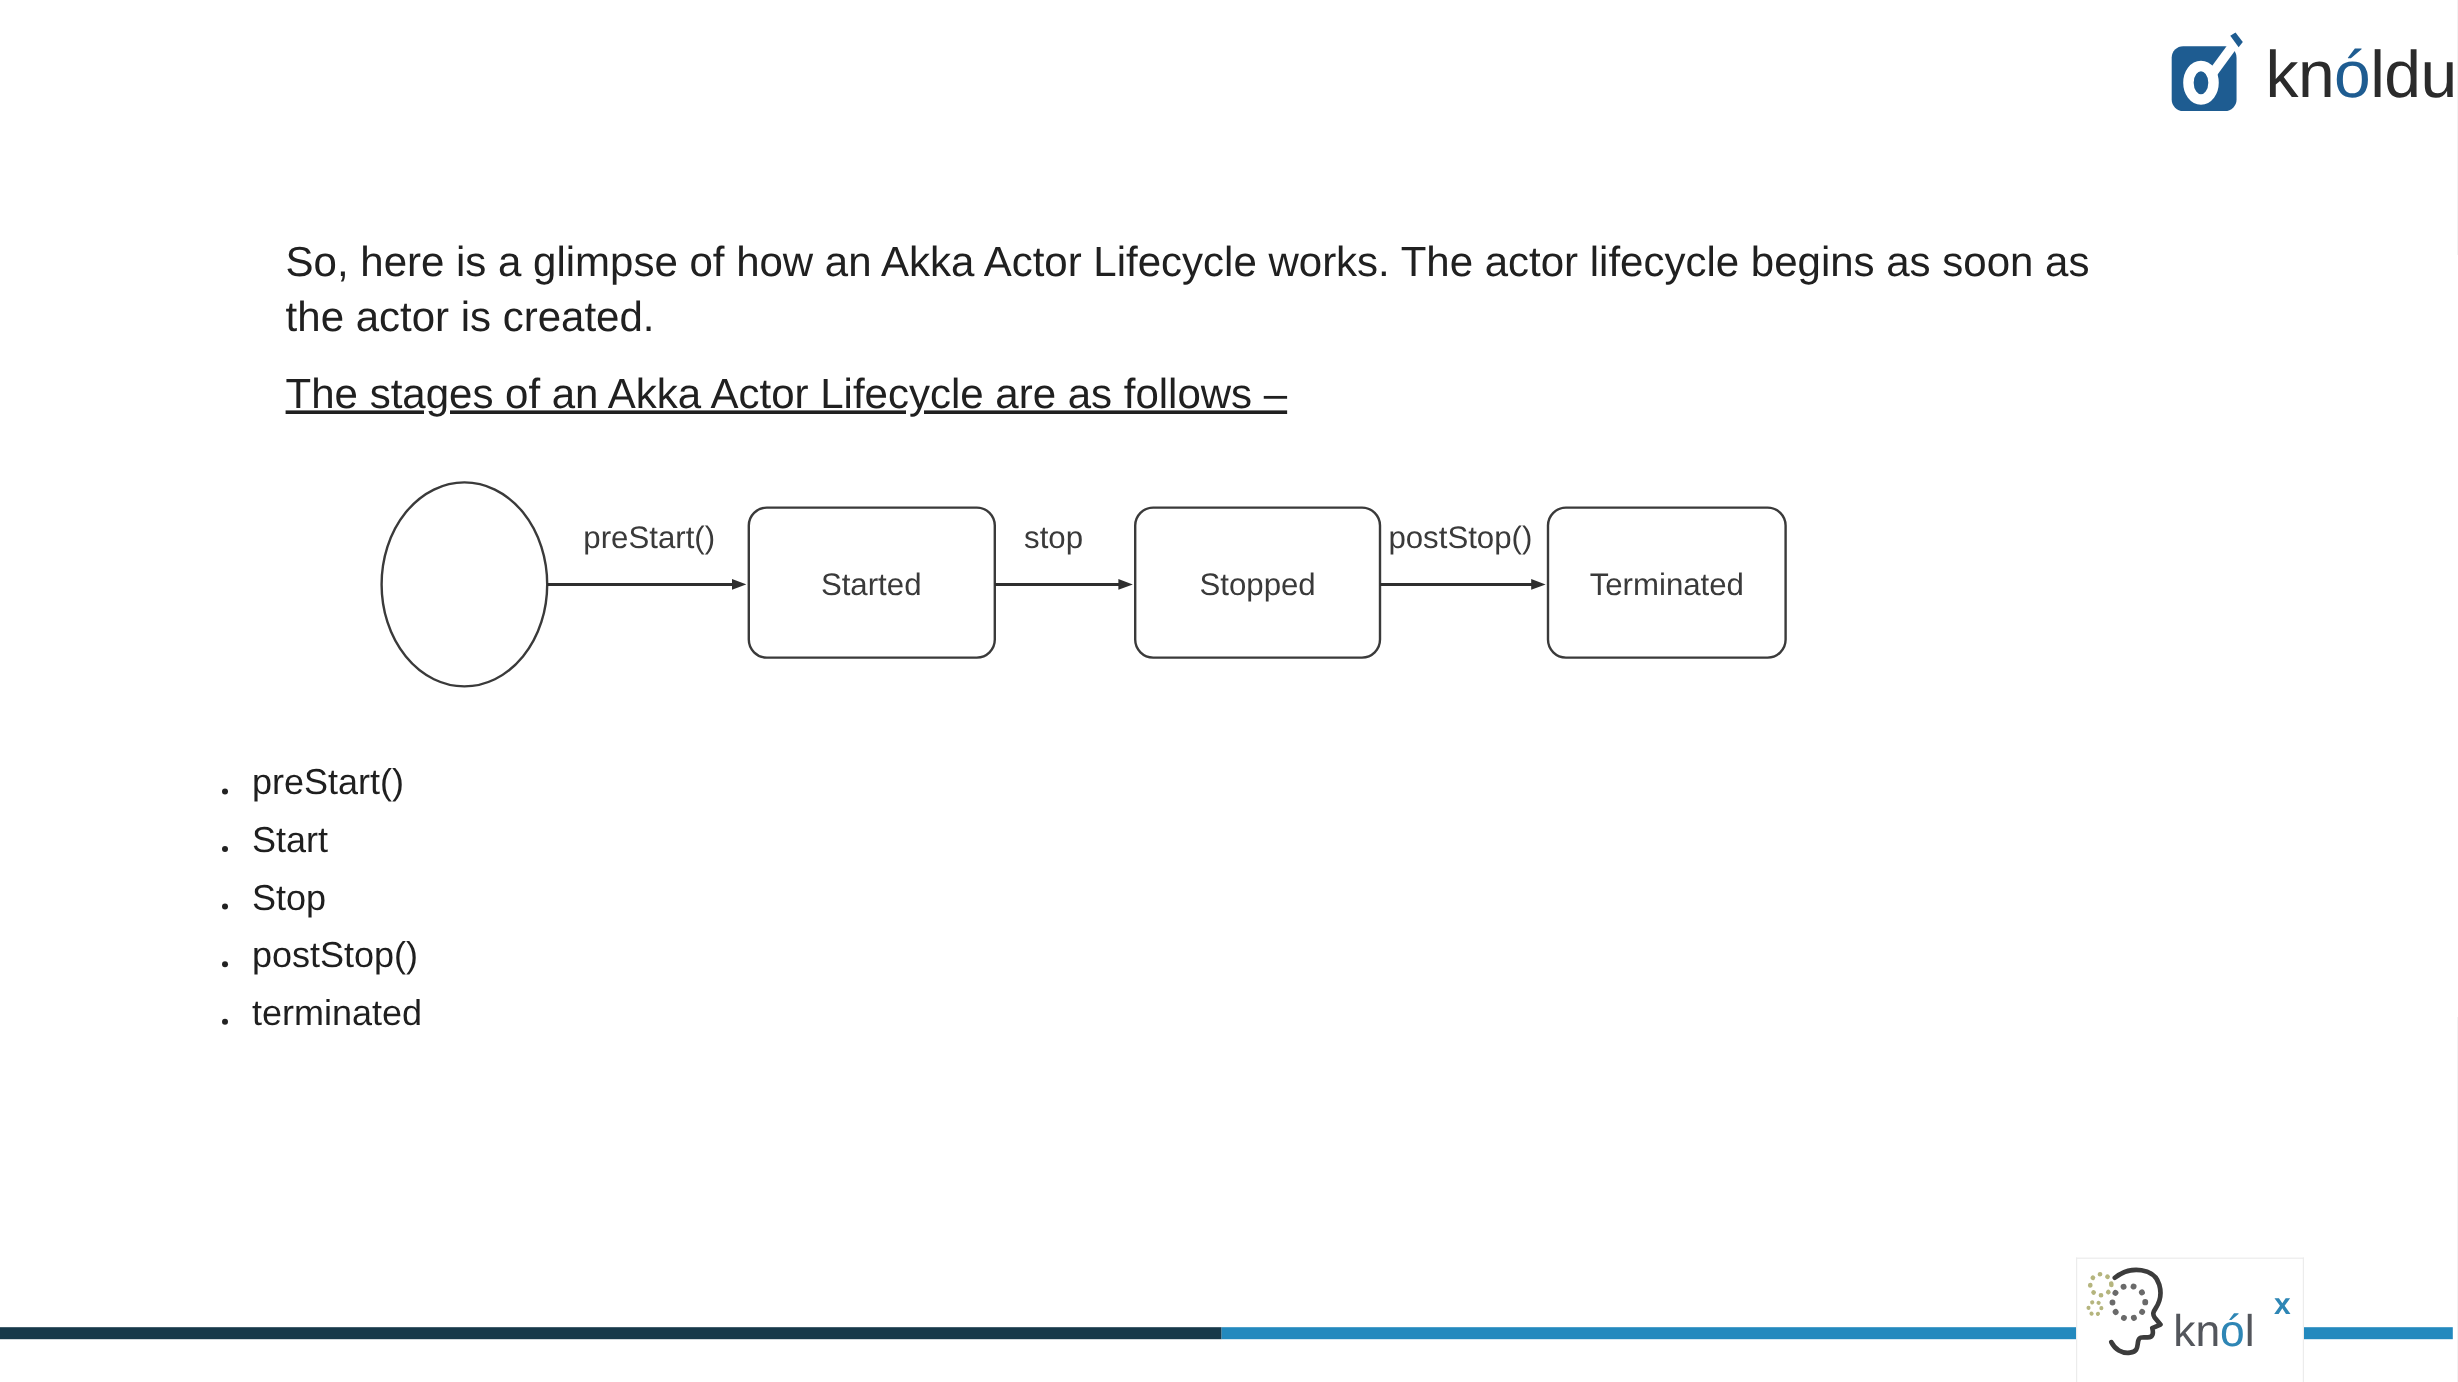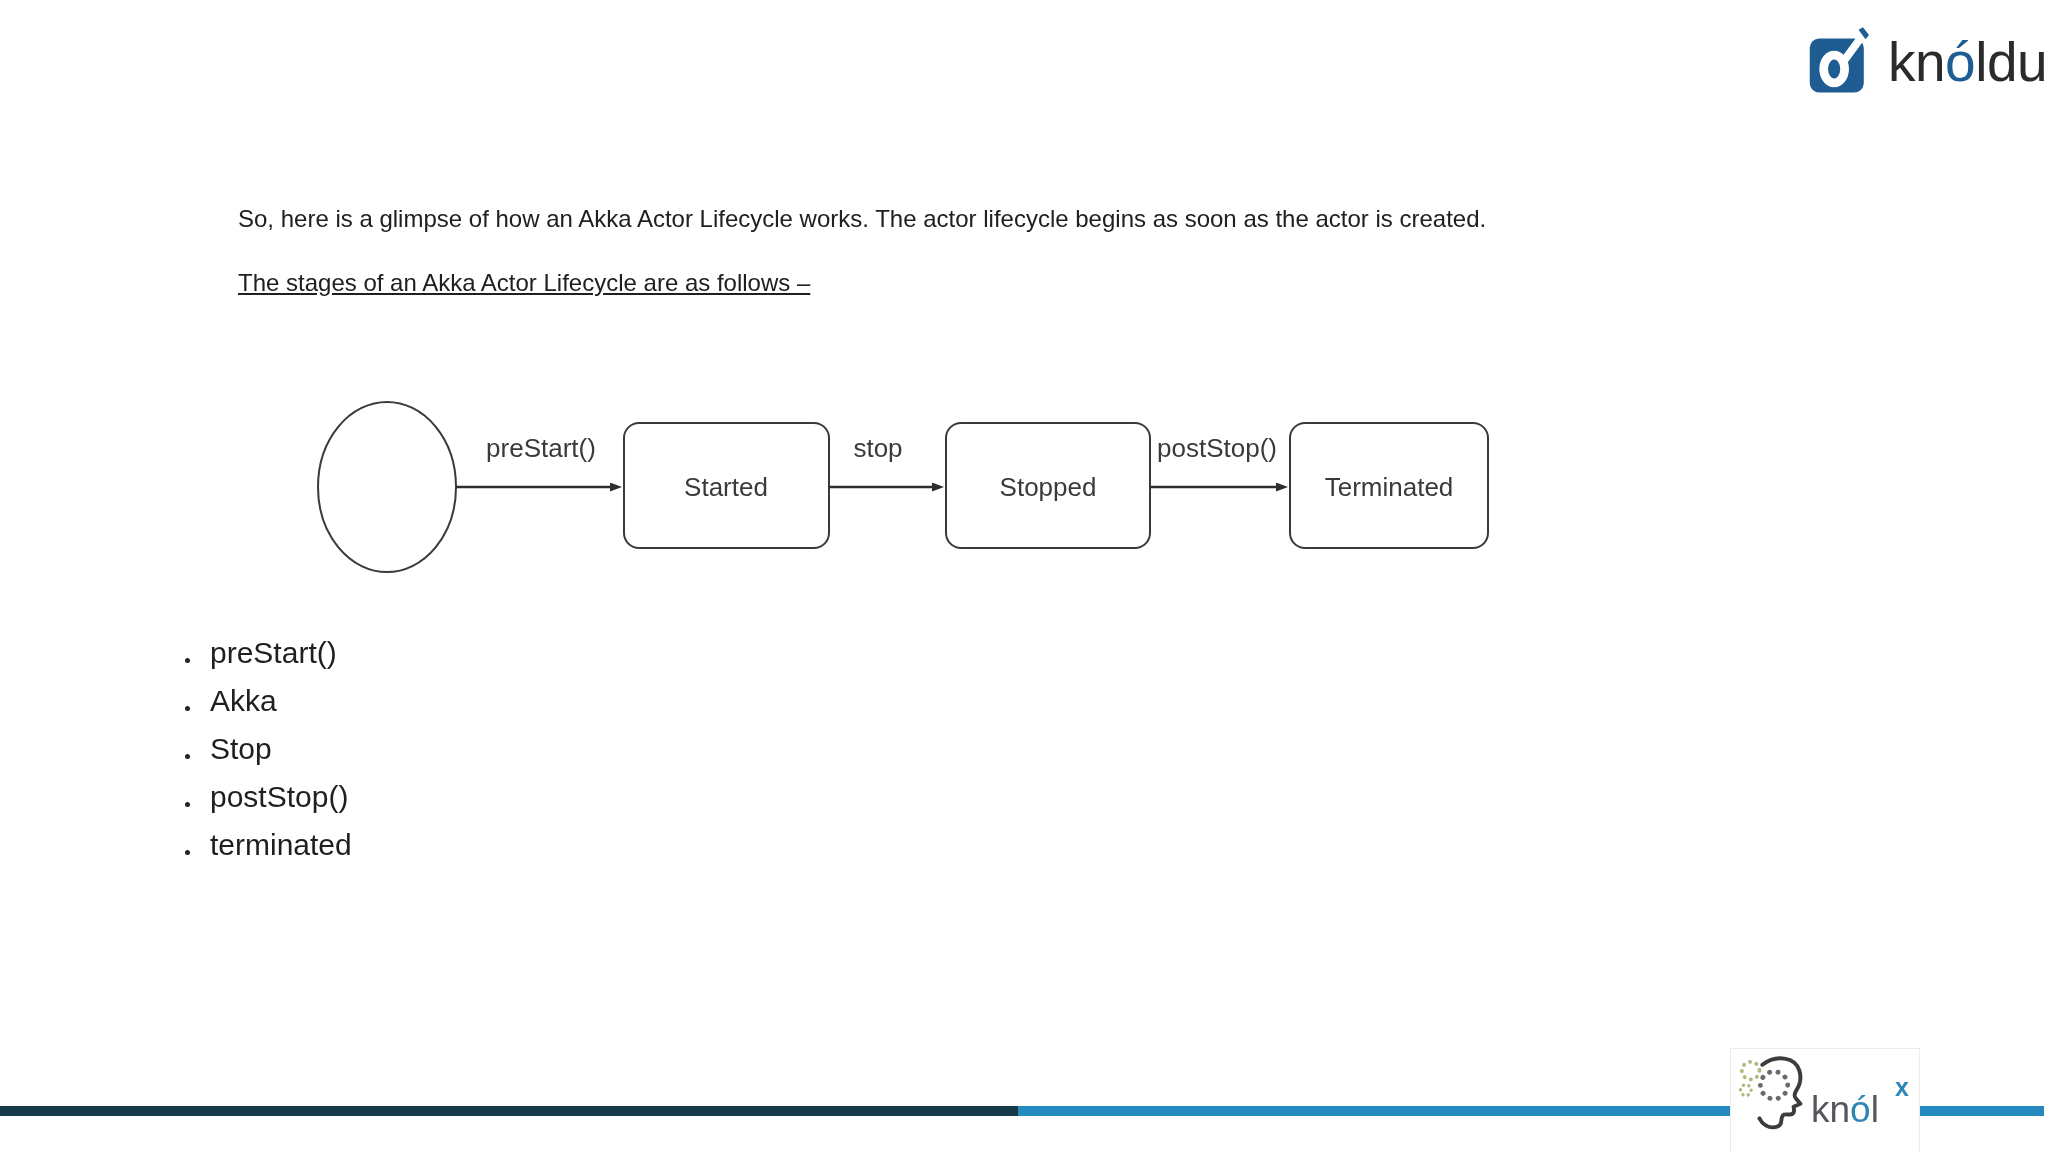--- a/index.html
+++ b/index.html
@@ -22,21 +22,21 @@
   .knoldus{position:absolute;top:24px;left:1808px;height:76px;display:flex;align-items:flex-end;}
   .knoldus svg{display:block;}
   .knoldus-text{
     font-size:55px;color:#2b2b2b;letter-spacing:-0.5px;
     margin-left:12px;line-height:76px;
   }
   .knoldus-text .accent{color:#1e5c91;}
   
   .body-copy{
     position:absolute;left:238px;top:196px;width:1540px;
-    font-size:24px;line-height:46px;color:#202020;
+    font-size:35px;line-height:46px;color:#202020;
   }
   .body-copy p{margin:0;}
   .body-copy p + p{margin-top:18px;text-decoration:underline;}
   
   .diagram{position:absolute;left:280px;top:390px;}
   .diagram text{
     font-family:"Liberation Sans",sans-serif;
     fill:#3a3a3a;font-size:26px;
   }
   
@@ -119,21 +119,21 @@
     <text x="1389" y="496" text-anchor="middle">Terminated</text>
   </svg>
 
   <ul class="stages">
     <li>
         <span class="dot"></span>
         <span>preStart()</span>
       </li>
     <li>
         <span class="dot"></span>
-        <span>Akka</span>
+        <span>Start</span>
       </li>
     <li>
         <span class="dot"></span>
         <span>Stop</span>
       </li>
     <li>
         <span class="dot"></span>
         <span>postStop()</span>
       </li>
     <li>

